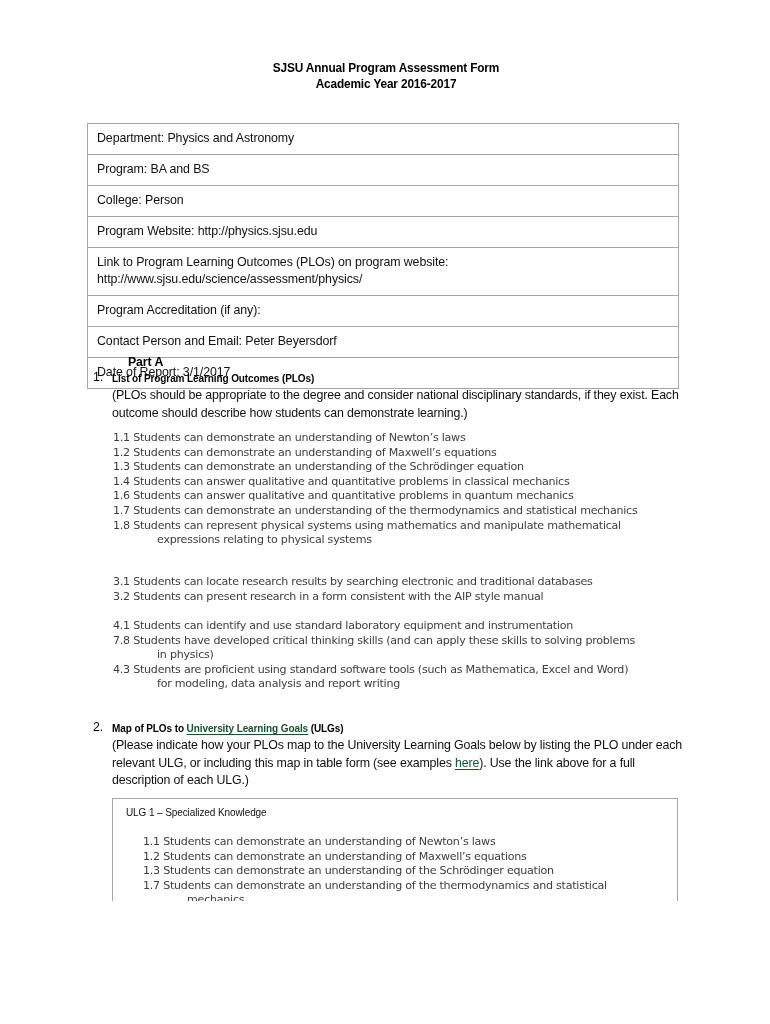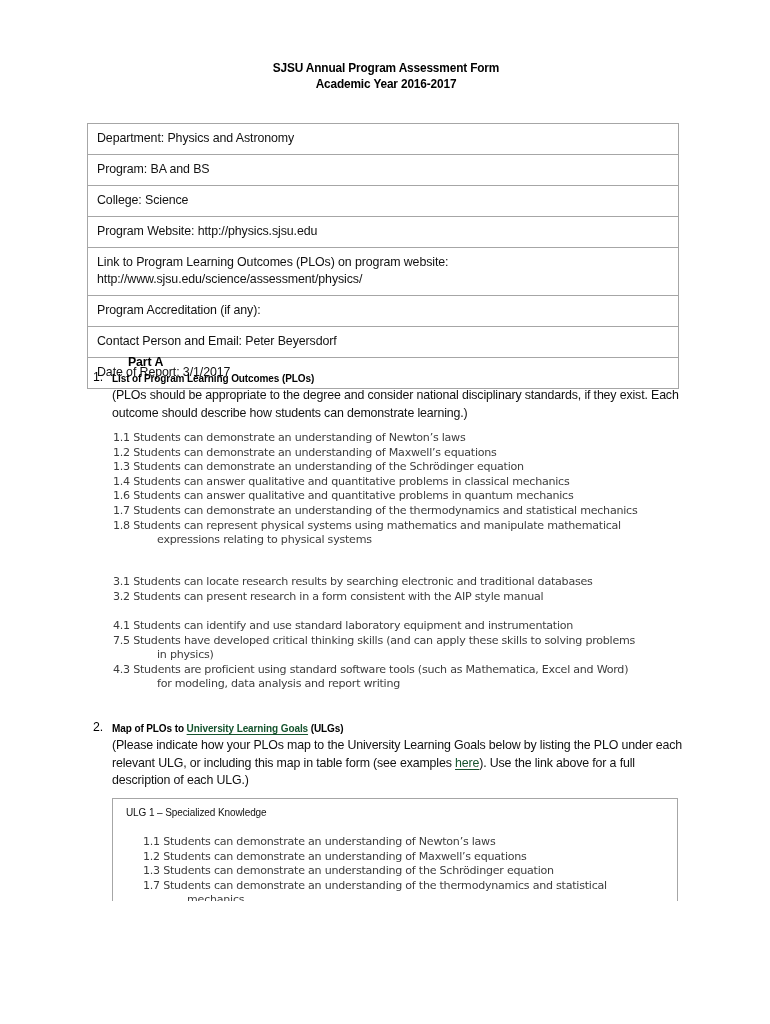--- a/index.html
+++ b/index.html
@@ -196,21 +196,21 @@
 
   <table class="info-table">
     <tbody>
       <tr>
         <td>Department: Physics and Astronomy</td>
       </tr>
       <tr>
         <td>Program: BA and BS</td>
       </tr>
       <tr>
-        <td>College: Science</td>
+        <td>College: Person</td>
       </tr>
       <tr>
         <td>Program Website: http://physics.sjsu.edu</td>
       </tr>
       <tr>
         <td>Link to Program Learning Outcomes (PLOs) on program website: http://www.sjsu.edu/science/assessment/physics/</td>
       </tr>
       <tr>
         <td>Program Accreditation (if any):</td>
       </tr>
@@ -243,21 +243,21 @@
     <div class="row"><span>1.8 Students can represent physical systems using mathematics and manipulate mathematical</span><span class="cont">expressions relating to physical systems</span></div>
   </div>
 
   <div class="plo-list group-3">
     <div class="row"><span>3.1 Students can locate research results by searching electronic and traditional databases</span></div>
     <div class="row"><span>3.2 Students can present research in a form consistent with the AIP style manual</span></div>
   </div>
 
   <div class="plo-list group-4">
     <div class="row"><span>4.1 Students can identify and use standard laboratory equipment and instrumentation</span></div>
-    <div class="row"><span>7.5 Students have developed critical thinking skills (and can apply these skills to solving problems</span><span class="cont">in physics)</span></div>
+    <div class="row"><span>7.8 Students have developed critical thinking skills (and can apply these skills to solving problems</span><span class="cont">in physics)</span></div>
     <div class="row"><span>4.3 Students are proficient using standard software tools (such as Mathematica, Excel and Word)</span><span class="cont">for modeling, data analysis and report writing</span></div>
   </div>
 
   <div class="numbered-item item2">
     <span class="num">2.</span>
     <div class="body">
       <div class="item-heading"><span>Map of PLOs to </span><a class="doclink bold" href="#">University Learning Goals</a><span> (ULGs)</span></div>
       <div class="item-desc"><span>(Please indicate how your PLOs map to the University Learning Goals below by listing the PLO under each relevant ULG, or including this map in table form (see examples </span><a class="doclink" href="#">here</a><span>). Use the link above for a full description of each ULG.)</span></div>
     </div>
   </div>

